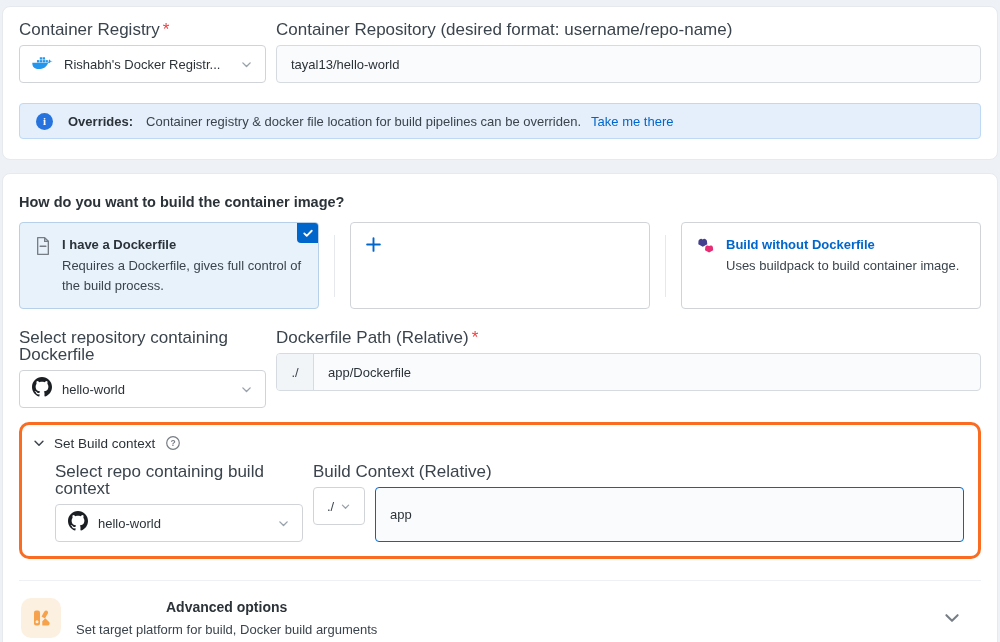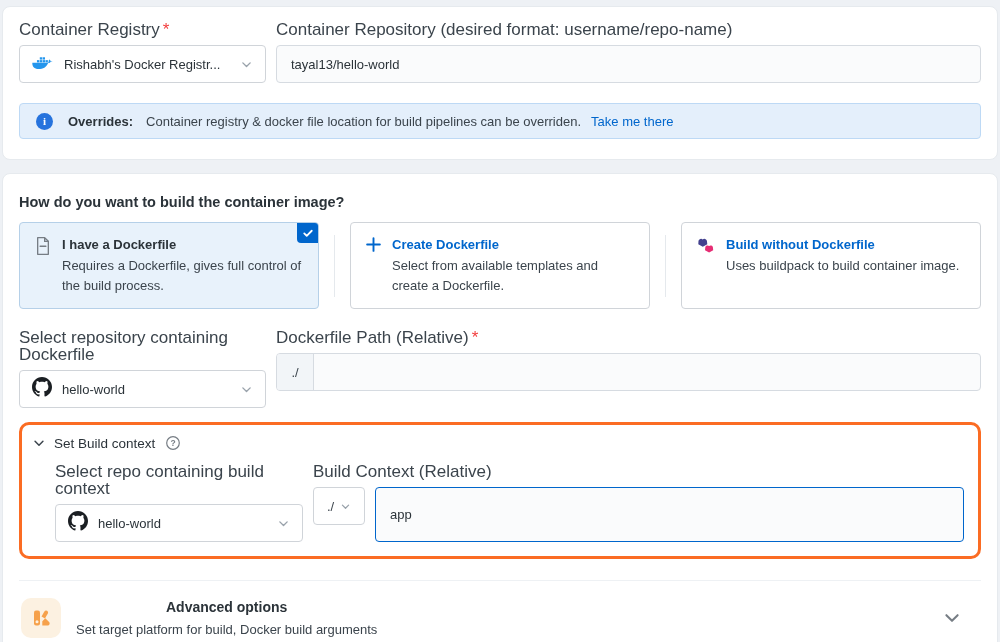--- a/index.html
+++ b/index.html
@@ -176,24 +176,20 @@
         </span>
       </div>
 
       <div class="card-divider"></div>
 
       <div class="card">
         <span class="c-icon">
           <svg width="17" height="17" viewBox="0 0 16 16">
               <path d="M8 2v12M2 8h12" stroke="#0066CC" stroke-width="1.8" stroke-linecap="round"></path>
             </svg>
-        </span>
-        <span>
-          <div class="c-title blue">Create Dockerfile</div>
-          <div class="c-desc">Select from available templates and create a Dockerfile.</div>
         </span>
       </div>
 
       <div class="card-divider"></div>
 
       <div class="card">
         <span class="c-icon">
           <svg width="20" height="20" viewBox="0 0 20 20">
             <path d="M2.5 4.8a2.7 2.7 0 0 1 4.2-1.4 2.7 2.7 0 0 1 4.2 1.4l.4 3.4-4.5 2.6-4.5-2.6z" fill="#43418E"></path>
             <path d="M9.3 11.2a2.4 2.4 0 0 1 3.8-1.2 2.4 2.4 0 0 1 3.8 1.2l.3 3-4.1 2.4-4.1-2.4z" fill="#E62E74"></path>
@@ -222,20 +218,21 @@
               </svg>
           </span>
         </div>
       </div>
       <div>
         <div class="label">
           <span>Dockerfile Path (Relative)</span><span class="req">*</span>
         </div>
         <div class="path-field">
           <span class="path-prefix">./</span>
+          <input type="text" value="app/Dockerfile" style="">
         </div>
       </div>
     </div>
 
     <div class="context-box">
       <div class="context-header">
         <span style="display:flex;">
           <svg width="14" height="14" viewBox="0 0 16 16">
               <path d="M3.5 6l4.5 4.5L12.5 6" fill="none" stroke="#3B444C" stroke-width="1.7" stroke-linecap="round" stroke-linejoin="round"></path>
             </svg>

